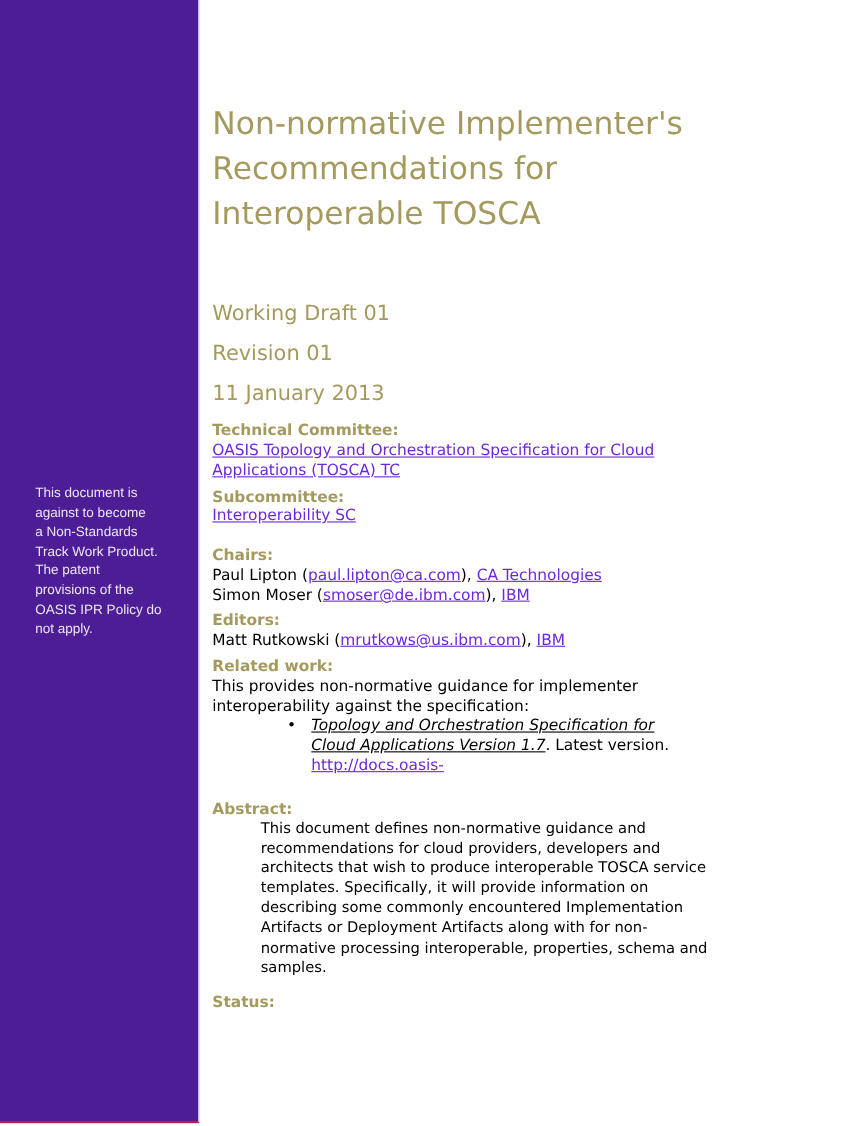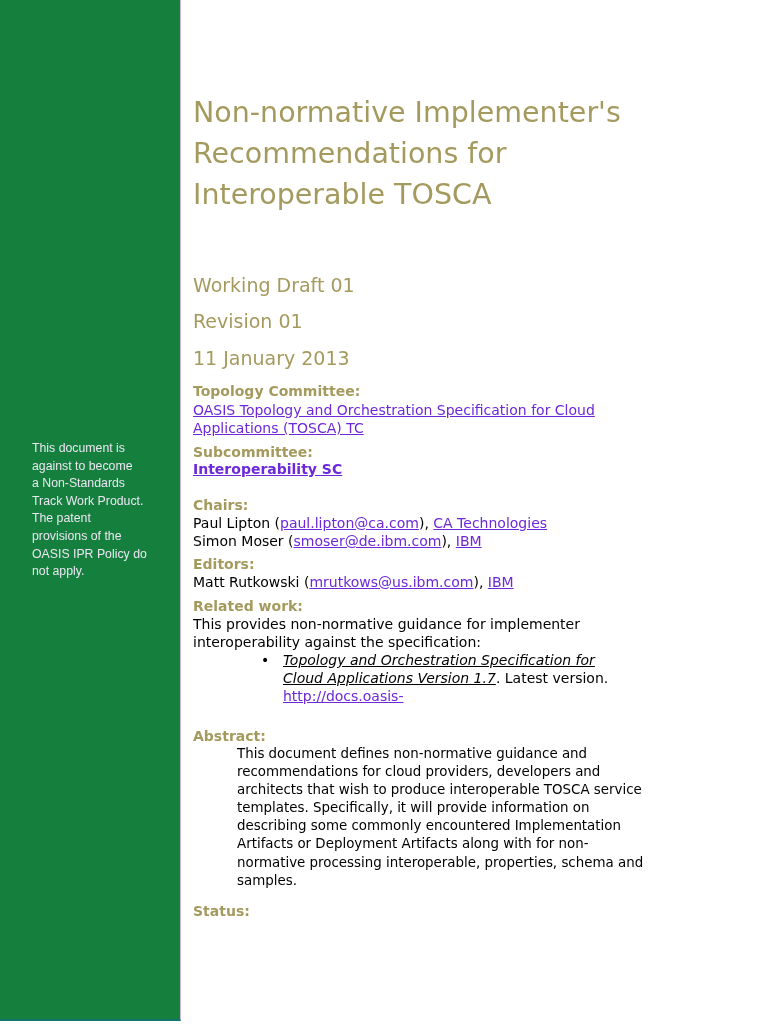--- a/index.html
+++ b/index.html
@@ -1,30 +1,30 @@
 <!DOCTYPE html>
 <html><head>
   <meta charset="utf-8">
   <style>
     html, body { margin: 0; padding: 0; background: #ffffff; }
     body { width: 770px; height: 1024px; position: relative; overflow: hidden;
            font-family: "DejaVu Sans", sans-serif; color: #000; }
     .sidebar { position: absolute; left: 0; top: 0; width: 181px; height: 1021px;
-               background: #15803d; border-right: 1px solid #c9b8dc; border-bottom: 2px solid #0f766e; box-sizing: border-box; }
+               background: #4c1d95; border-right: 1px solid #c9b8dc; border-bottom: 2px solid #be185d; box-sizing: border-box; }
     .sidebar-note { position: absolute; left: 32px; top: 440px; width: 130px;
                     color: #ebe6f2; font-family: "Liberation Sans", sans-serif;
                     font-size: 12.3px; line-height: 17.6px; }
     .main { position: absolute; left: 193px; top: 0; width: 470px; }
     .title { position: absolute; top: 92px; left: 0; width: 470px; color: #a59a5e;
              font-size: 28.5px; line-height: 41px; font-weight: normal; margin: 0; }
     .subline { position: absolute; left: 0; color: #a59a5e; font-size: 19px; line-height: 24px; }
     .sec-head { position: absolute; left: 0; color: #a59a5e; font-weight: bold; font-size: 14px; line-height: 18px; }
     .line { position: absolute; left: 0; font-size: 14px; line-height: 18px; white-space: nowrap; }
     a, .link { color: #6d28d9; text-decoration: underline; cursor: pointer; }
-    .bold-link { font-weight: bold; text-align: center; }
+    .bold-link { font-weight: normal; text-align: center; }
     .bullet { position: absolute; left: 68px; font-size: 14px; line-height: 18px; }
     .bullet-text { position: absolute; left: 90px; width: 380px; font-size: 14px; line-height: 18px; }
     .abstract { position: absolute; left: 44px; top: 745px; width: 430px; font-size: 13.4px; line-height: 18.1px; }
     i { font-style: italic; text-decoration: underline; }
   </style>
 </head>
 <body>
 
 <div class="sidebar">
   <div class="sidebar-note">
@@ -43,21 +43,21 @@
   <h1 class="title">
     <div>Non-normative Implementer's</div>
     <div>Recommendations for</div>
     <div>Interoperable TOSCA</div>
   </h1>
 
   <div class="subline" style="top:273px">Working Draft 01</div>
   <div class="subline" style="top:309px">Revision 01</div>
   <div class="subline" style="top:346px">11 January 2013</div>
 
-  <div class="sec-head" style="top:382px">Topology Committee:</div>
+  <div class="sec-head" style="top:382px">Technical Committee:</div>
   <div class="line" style="top:401px"><a>OASIS Topology and Orchestration Specification for Cloud </a></div>
   <div class="line" style="top:419px"><a>Applications (TOSCA) TC</a></div>
 
   <div class="sec-head" style="top:443px">Subcommittee:</div>
   <div class="line" style="top:460px"><a class="bold-link">Interoperability SC</a></div>
 
   <div class="sec-head" style="top:496px">Chairs:</div>
   <div class="line" style="top:514px">
     <span>Paul Lipton (</span><a>paul.lipton@ca.com</a><span>), </span><a>CA Technologies</a>
   </div>

